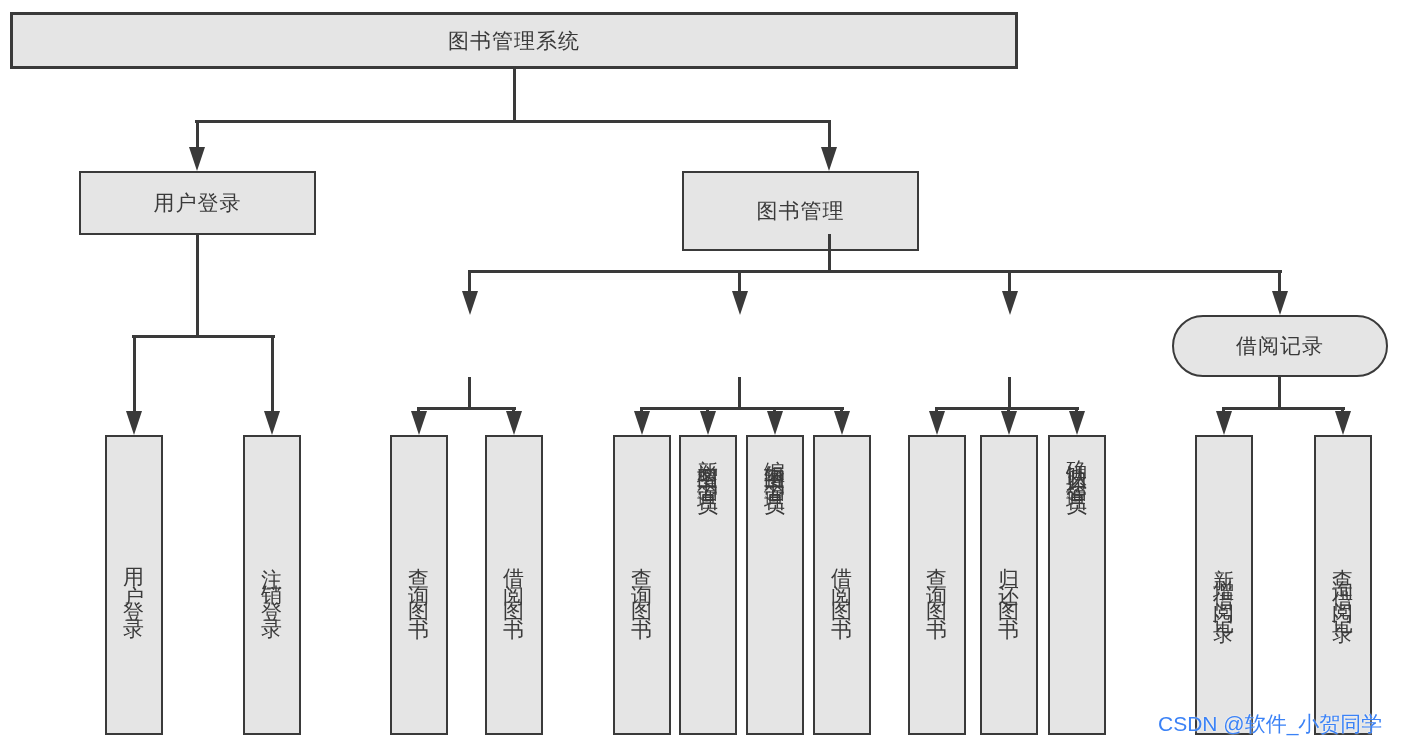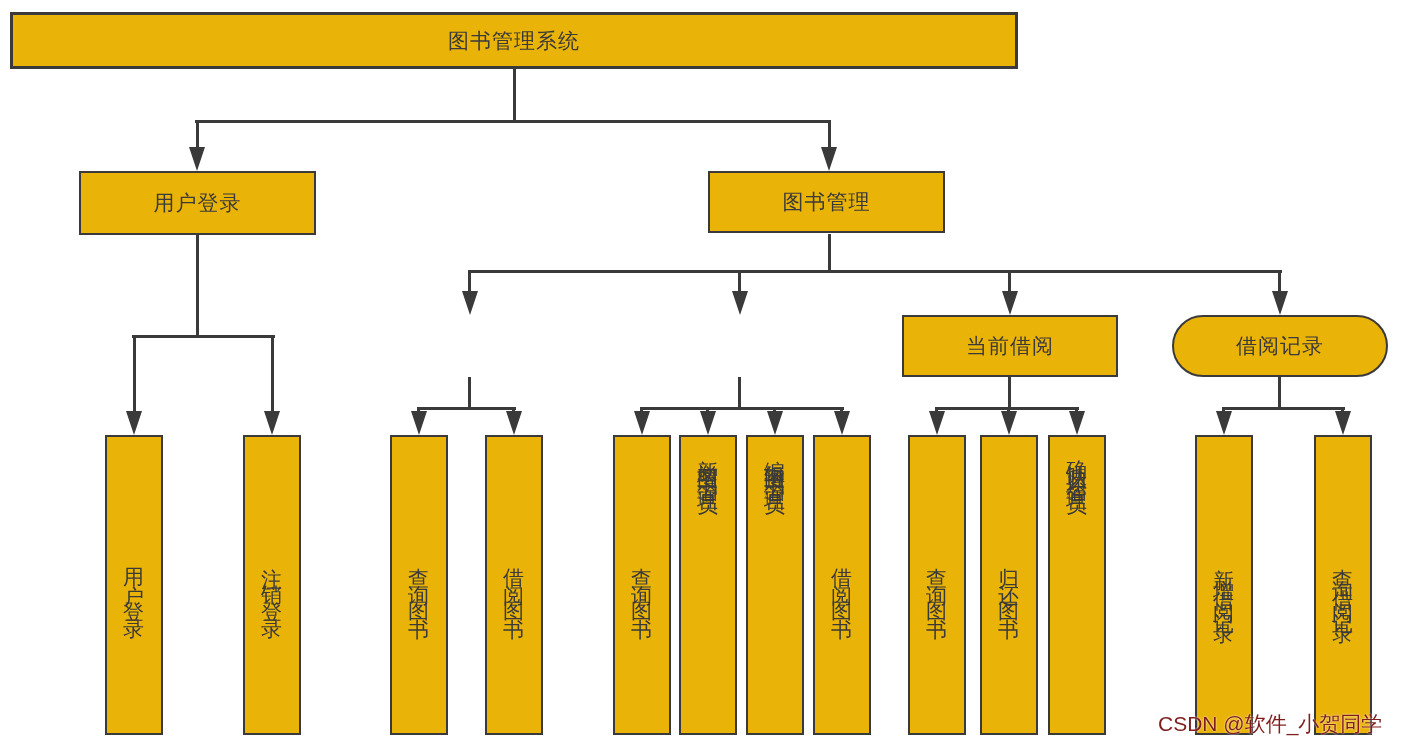--- a/index.html
+++ b/index.html
@@ -2,21 +2,21 @@
 <html><head>
 <meta charset="utf-8">
 <style>
   html,body{margin:0;padding:0;background:#fff;}
   .canvas{
     position:relative;width:1405px;height:747px;background:#fff;
     font-family:"Liberation Sans","DejaVu Sans",sans-serif;
     color:#3a3a3a;overflow:hidden;
   }
   .box{
-    position:absolute;box-sizing:border-box;border:2px solid #3a3a3a;background:#eab308;
+    position:absolute;box-sizing:border-box;border:2px solid #3a3a3a;background:#e5e5e5;
     display:flex;align-items:center;justify-content:center;
   }
   .box.root{border-width:3px;}
   .hlabel{font-size:21px;color:#3a3a3a;letter-spacing:1px;white-space:nowrap;}
   .leaf{top:435px;width:58px;height:300px;}
   .vt{
     writing-mode:vertical-rl;text-orientation:mixed;
     font-size:21px;color:#3a3a3a;line-height:1;white-space:nowrap;
   }
   .len4{letter-spacing:17px;}
@@ -25,43 +25,40 @@
   .leaf.top{align-items:flex-start;padding-top:6px;}
   .line{position:absolute;background:#3a3a3a;}
   .v{width:3px;}
   .h{height:3px;}
   .arrow{
     position:absolute;width:0;height:0;
     border-left:8px solid transparent;border-right:8px solid transparent;
     border-top:24px solid #3a3a3a;
   }
   .watermark{
-    position:absolute;left:1158px;top:710px;font-size:21px;color:#7f1d1d;
+    position:absolute;left:1158px;top:710px;font-size:21px;color:#3b82f6;
     text-shadow:0 0 2px #ffffff;white-space:nowrap;z-index:5;
   }
 </style>
 </head>
 <body>
 
 <div class="canvas">
 
   <div class="box root" style="left:10px;top:12px;width:1008px;height:57px;">
     <span class="hlabel">图书管理系统</span>
   </div>
 
   <div class="box" style="left:79px;top:171px;width:237px;height:64px;">
     <span class="hlabel">用户登录</span>
   </div>
-  <div class="box" style="left:708px;top:171px;width:237px;height:62px;">
+  <div class="box" style="left:682px;top:171px;width:237px;height:80px;">
     <span class="hlabel">图书管理</span>
   </div>
 
-  <div class="box" style="left:902px;top:315px;width:216px;height:62px;">
-    <span class="hlabel">当前借阅</span>
-  </div>
   <div class="box" style="left:1172px;top:315px;width:216px;height:62px;border-radius:31px;">
     <span class="hlabel">借阅记录</span>
   </div>
 
   <div class="box leaf" style="left:105px;">
     <span class="vt len4">用户登录</span>
   </div>
   <div class="box leaf" style="left:243px;">
     <span class="vt len4">注销登录</span>
   </div>

